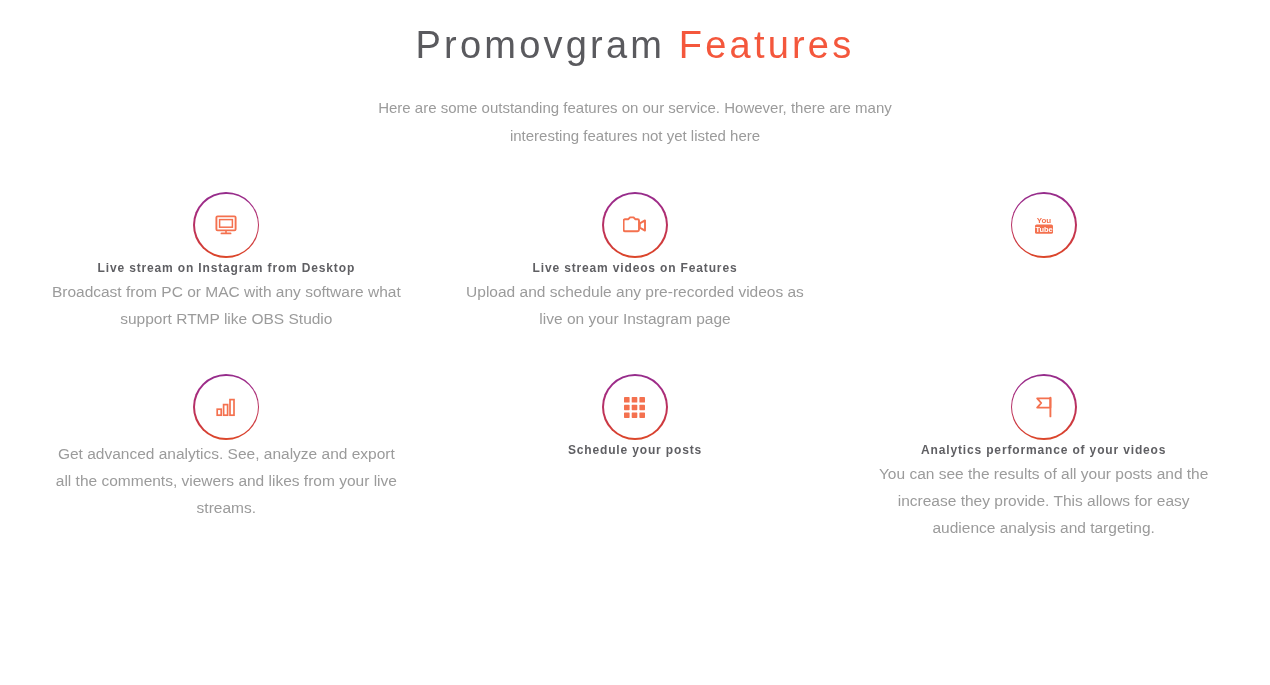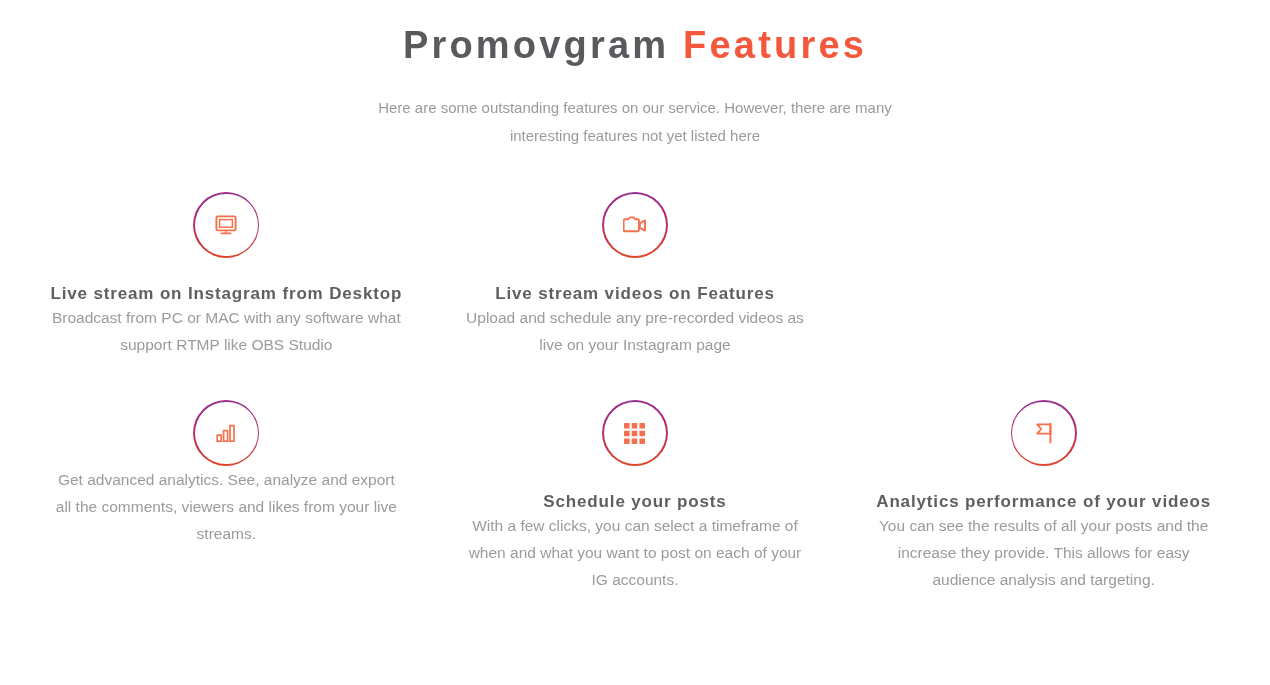--- a/index.html
+++ b/index.html
@@ -17,21 +17,21 @@
     height: 685px;
     position: relative;
     background: #ffffff;
   }
 
   
   .section-title {
     text-align: center;
     padding-top: 22px;
     font-size: 38px;
-    font-weight: 700;
+    font-weight: 400;
     letter-spacing: 3.2px;
     line-height: 46px;
     white-space: nowrap;
   }
   .title-primary { color: #5a5a5e; }
   .title-accent  { color: #f4573c; }
 
   .section-subtitle {
     margin: 26px auto 0;
     width: 540px;
@@ -90,22 +90,21 @@
     width: 24px;
     height: 24px;
     display: flex;
     align-items: center;
     justify-content: center;
     color: #f4714f;
   }
   .icon-glyph svg { display: block; }
 
   .feature-title {
-    margin-top: 26px;
-    font-size: 17px;
+    font-size: 12px;
     font-weight: 700;
     color: #5f5f63;
     letter-spacing: 0.85px;
     line-height: 20px;
     white-space: nowrap;
   }
 
   .feature-desc {
     font-size: 15.5px;
     line-height: 27px;
@@ -149,20 +148,29 @@
             <path d="M2 3.2 h3.4 l1.6 -1.8 h3.6 l1.6 1.8 h2.4 a1.4 1.4 0 0 1 1.4 1.4 v9.2 a1.4 1.4 0 0 1 -1.4 1.4 h-12.6 a1.4 1.4 0 0 1 -1.4 -1.4 v-9.2 a1.4 1.4 0 0 1 1.4 -1.4 z" stroke-linejoin="round"></path>
             <path d="M16.8 7.4 L22 4.4 v10.2 l-5.2 -3 z" stroke-linejoin="round"></path>
           </svg>
         </span>
       </div>
       <div class="feature-title">Live stream videos on Features</div>
       <div class="feature-desc">Upload and schedule any pre-recorded videos as live on your Instagram page</div>
     </div>
 
     <div class="feature">
+      <div class="icon-ring">
+        <span class="icon-glyph">
+          <svg width="24" height="24" viewBox="0 0 24 24">
+            <text x="12" y="9.6" text-anchor="middle" font-family="Liberation Sans, sans-serif" font-size="8" font-weight="700" fill="#f4714f">You</text>
+            <rect x="3" y="11.6" width="18" height="9.2" rx="1.6" fill="#f4714f"></rect>
+            <text x="12" y="18.9" text-anchor="middle" font-family="Liberation Sans, sans-serif" font-size="7.4" font-weight="700" fill="#ffffff">Tube</text>
+          </svg>
+        </span>
+      </div>
     </div>
 
     <div class="feature">
       <div class="icon-ring">
         <span class="icon-glyph">
           <svg width="22" height="20" viewBox="0 0 22 20">
             <rect x="2.2" y="12.2" width="4" height="6" fill="none" stroke="currentColor" stroke-width="1.7"></rect>
             <rect x="8.6" y="7.6" width="4" height="10.6" fill="none" stroke="currentColor" stroke-width="1.7"></rect>
             <rect x="15" y="2.6" width="4" height="15.6" fill="none" stroke="currentColor" stroke-width="1.7"></rect>
           </svg>
@@ -181,21 +189,20 @@
             <rect x="0" y="7.7" width="5.6" height="5.6" rx="0.7"></rect>
             <rect x="7.7" y="7.7" width="5.6" height="5.6" rx="0.7"></rect>
             <rect x="15.4" y="7.7" width="5.6" height="5.6" rx="0.7"></rect>
             <rect x="0" y="15.4" width="5.6" height="5.6" rx="0.7"></rect>
             <rect x="7.7" y="15.4" width="5.6" height="5.6" rx="0.7"></rect>
             <rect x="15.4" y="15.4" width="5.6" height="5.6" rx="0.7"></rect>
           </svg>
         </span>
       </div>
       <div class="feature-title">Schedule your posts</div>
-      <div class="feature-desc">With a few clicks, you can select a timeframe of when and what you want to post on each of your IG accounts.</div>
     </div>
 
     <div class="feature">
       <div class="icon-ring">
         <span class="icon-glyph">
           <svg width="22" height="22" viewBox="0 0 22 22" fill="none" stroke="currentColor" stroke-width="1.9" stroke-linejoin="round">
             <line x1="17.4" y1="1.6" x2="17.4" y2="20.4" stroke-linecap="round"></line>
             <path d="M17.4 2.4 H4.2 l4 4.6 l-4 4.6 H17.4 z"></path>
           </svg>
         </span>

